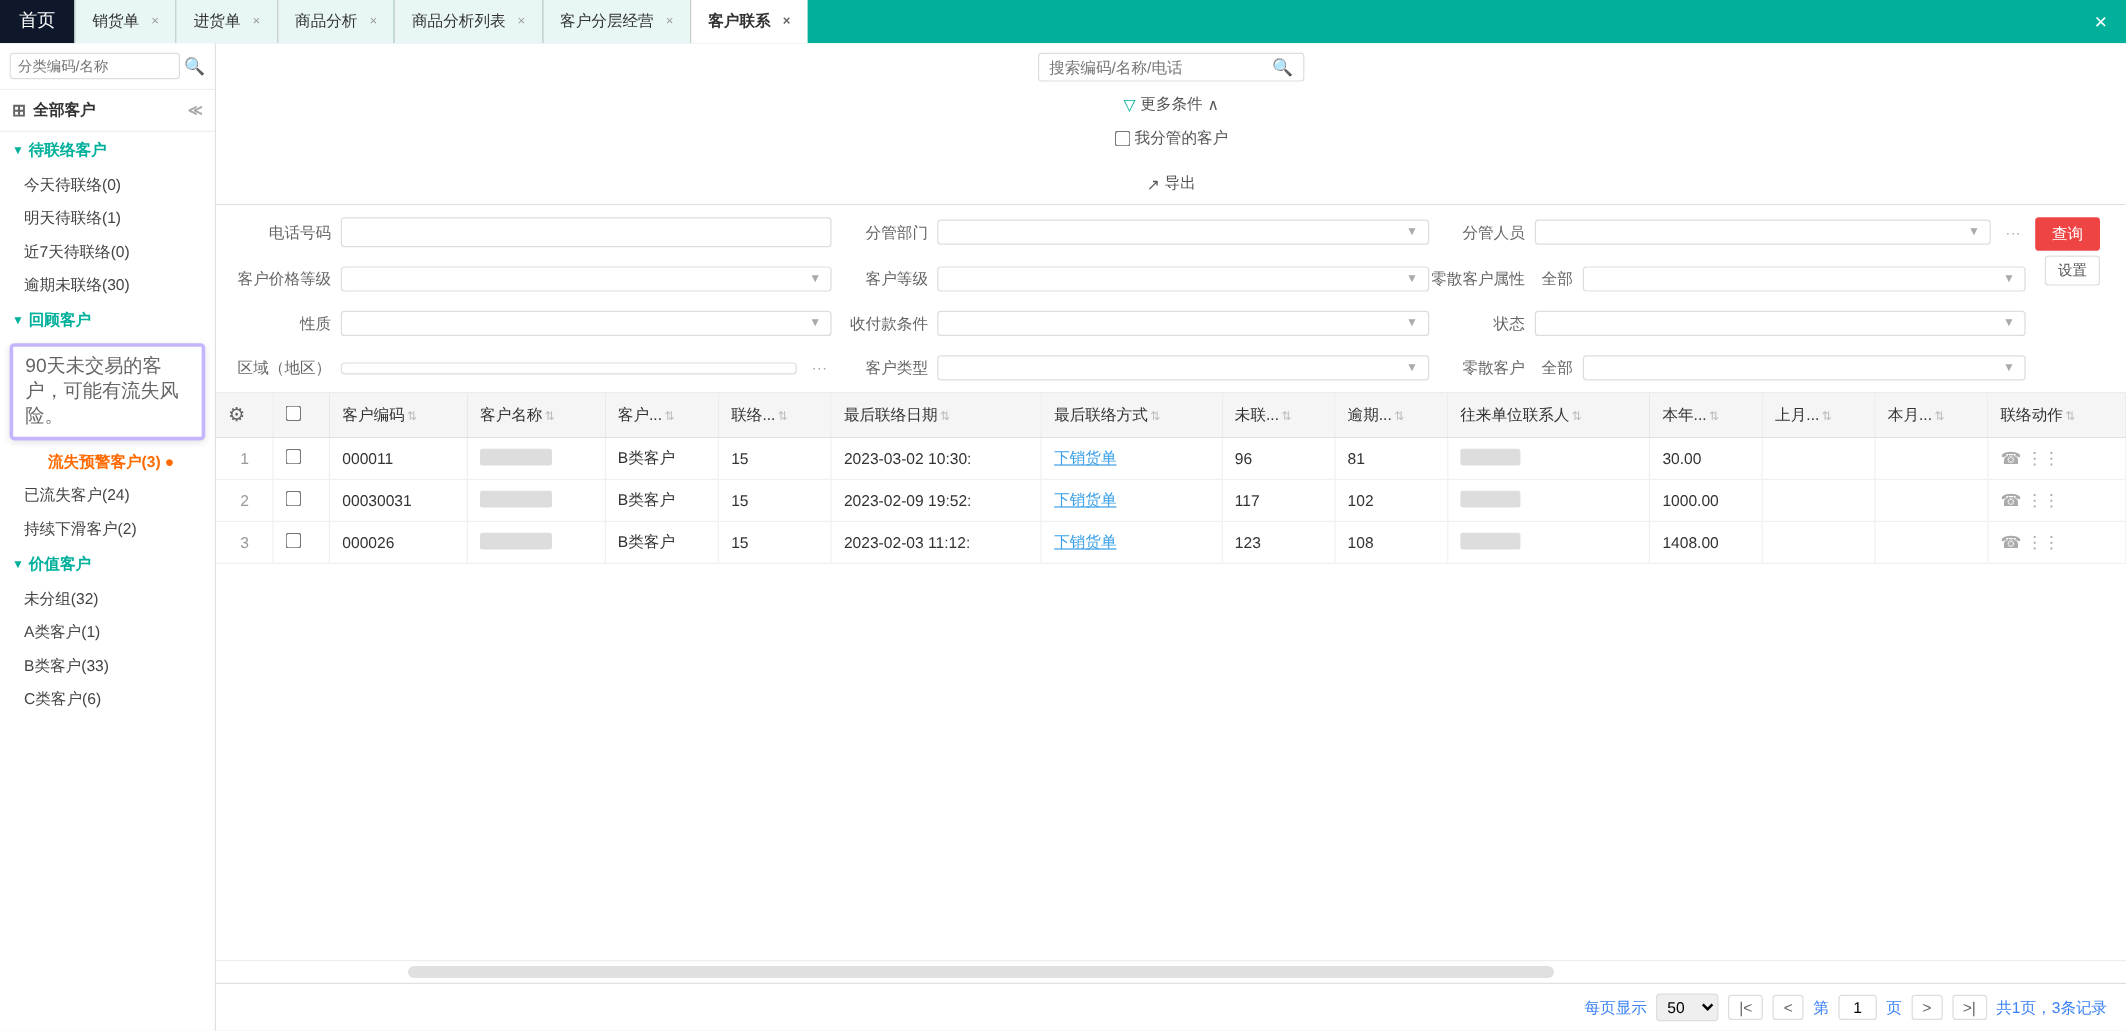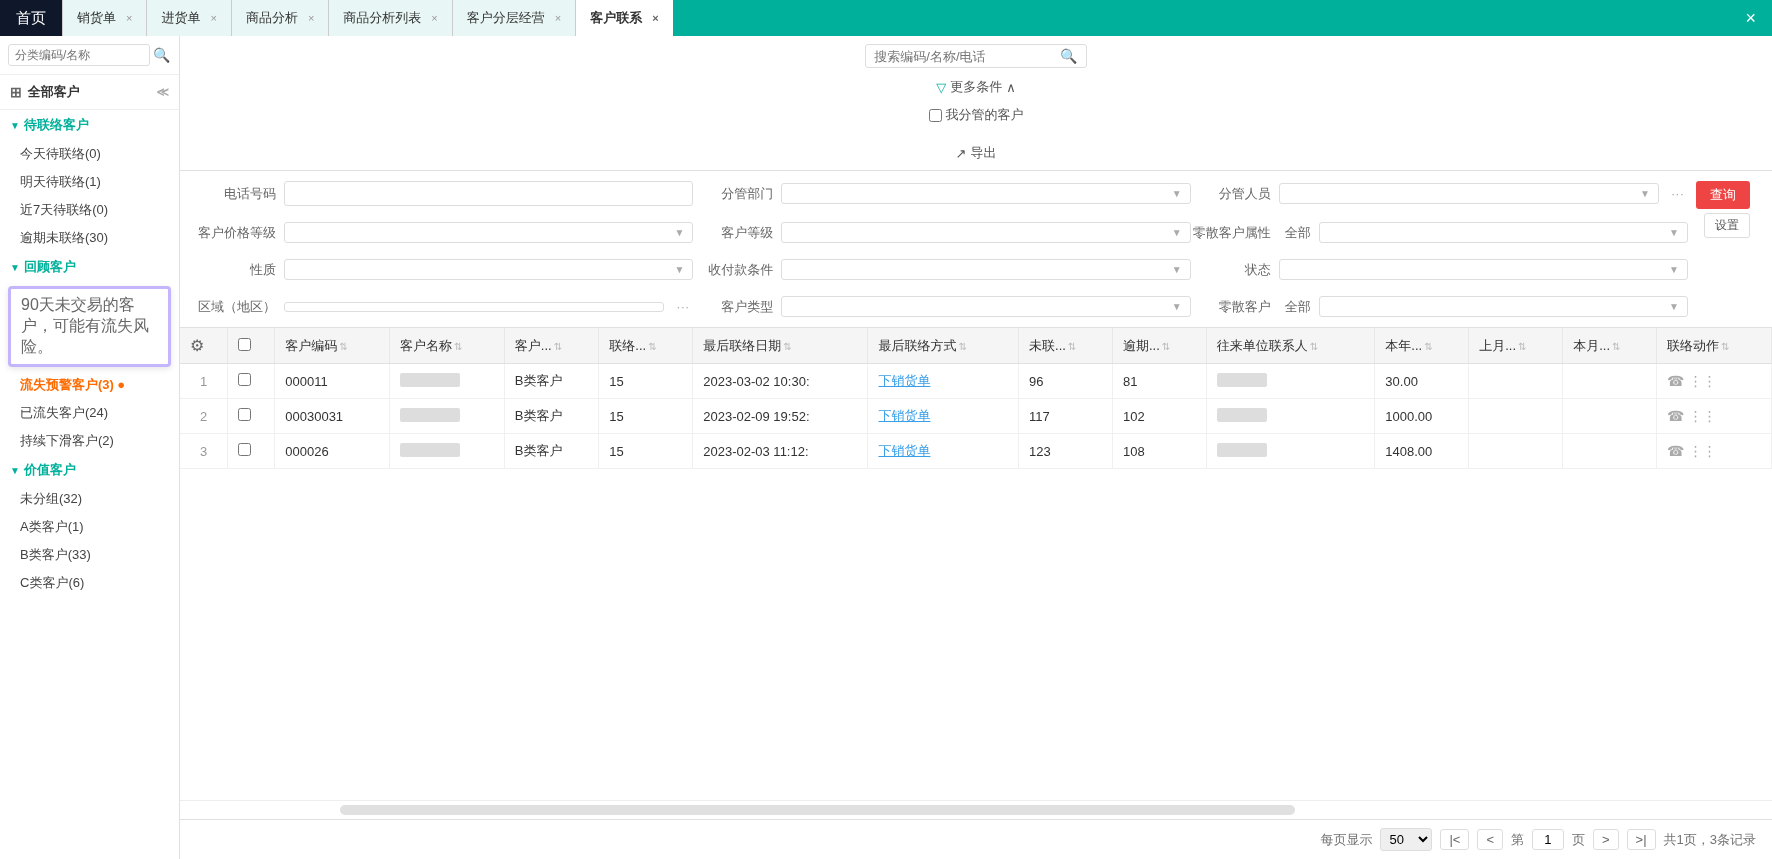--- a/index.html
+++ b/index.html
@@ -112,21 +112,21 @@
       cursor: pointer;
     }
     .sidebar-group-title .arrow { font-size: 10px; }
 
     .sidebar-item {
       padding: 5px 10px 5px 20px;
       color: #444;
       cursor: pointer;
       font-size: 12px;
     }
-    .sidebar-item.active { color: #ff6b00; font-weight: bold; }
+    .sidebar-item.active { color: #ff6b00; font-weight: bold; margin-left: 20px; }
 
     .tooltip-box {
       background: #fff;
       border: 3px solid #c4b5fd;
       border-radius: 4px;
       padding: 6px 10px;
       color: #666;
       font-size: 16px;
       margin: 4px 8px;
       box-shadow: 0 2px 6px rgba(0,0,0,0.1);
@@ -291,21 +291,21 @@
     
     .bottom-bar {
       background: #fff;
       border-top: 1px solid #e0e0e0;
       padding: 8px 16px;
       display: flex;
       align-items: center;
       justify-content: flex-end;
       gap: 8px;
     }
-    .bottom-bar .page-info { color: #737373; font-size: 13px; }
+    .bottom-bar .page-info { color: #3b82f6; font-size: 13px; }
     .page-nav-btn {
       border: 1px solid #ddd;
       border-radius: 3px;
       background: #fff;
       padding: 2px 8px;
       cursor: pointer;
       color: #666;
       font-size: 13px;
     }
     .page-num-input {

